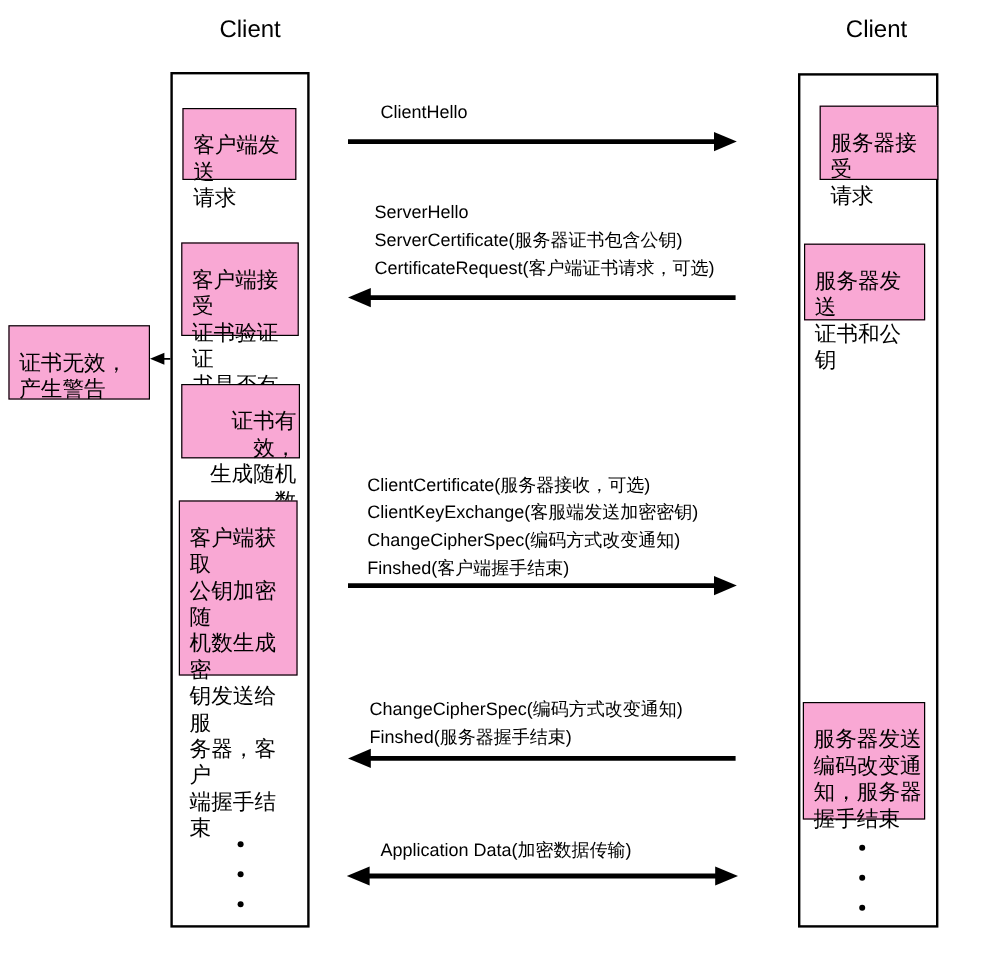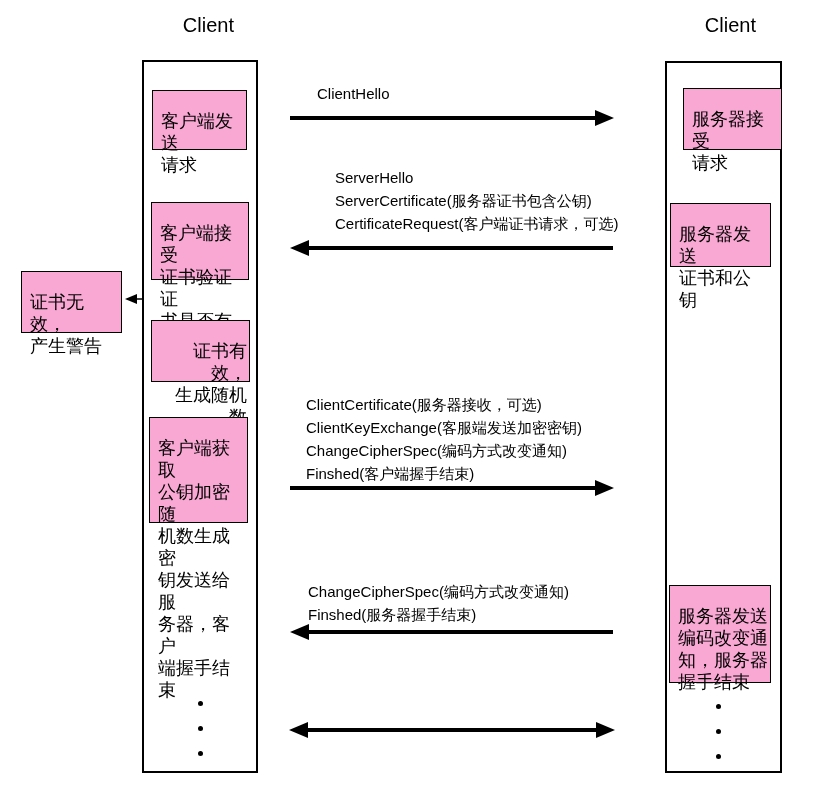--- a/index.html
+++ b/index.html
@@ -81,49 +81,50 @@
   <div class="lane" style="left:142px;top:60px;width:116px;height:713px;"></div>
   <div class="lane" style="left:665px;top:61px;width:117px;height:712px;"></div>
 
   <div class="pbox" style="left:152px;top:90px;width:95px;height:60px;">客户端发送
 请求</div>
   <div class="pbox" style="left:151px;top:202px;width:98px;height:78px;">客户端接受
 证书验证证
 书是否有效</div>
   <div class="pbox" style="left:151px;top:320px;width:99px;height:62px;text-align:right;">证书有效，
 生成随机数</div>
-  <div class="pbox" style="left:149px;top:417px;width:99px;height:106px;">客户端获取
+  <div class="pbox" style="left:149px;top:417px;width:99px;height:146px;">客户端获取
 公钥加密随
 机数生成密
 钥发送给服
 务器，客户
 端握手结束</div>
 
-  <div class="pbox" style="left:21px;top:271px;width:101px;height:62px;">证书无效，
+  <div class="pbox" style="left:7px;top:271px;width:118px;height:62px;">证书无效，
 产生警告</div>
 
   <div class="pbox" style="left:671px;top:88px;width:99px;height:62px;margin-left:12px;">服务器接受
 请求</div>
   <div class="pbox" style="left:670px;top:203px;width:101px;height:64px;">服务器发送
 证书和公钥</div>
   <div class="pbox" style="left:669px;top:585px;width:102px;height:98px;">服务器发送
 编码改变通
 知，服务器
 握手结束</div>
 
   <div class="msg" style="left:317px;top:82px;">ClientHello</div>
-  <div class="msg" style="left:312px;top:166px;margin-left:23px;">ServerHello
+  <div class="msg" style="left:312px;top:166px;">ServerHello
 ServerCertificate(服务器证书包含公钥)
 CertificateRequest(客户端证书请求，可选)</div>
   <div class="msg" style="left:306px;top:393px;">ClientCertificate(服务器接收，可选)
 ClientKeyExchange(客服端发送加密密钥)
 ChangeCipherSpec(编码方式改变通知)
 Finshed(客户端握手结束)</div>
   <div class="msg" style="left:308px;top:580px;">ChangeCipherSpec(编码方式改变通知)
 Finshed(服务器握手结束)</div>
+  <div class="msg" style="left:317px;top:697px;">Application Data(加密数据传输)</div>
 
   <div class="dots" style="left:198px;top:701px;">
       <i></i>
       <i></i>
       <i></i>
     </div>
   <div class="dots" style="left:716px;top:704px;">
       <i></i>
       <i></i>
       <i></i>

